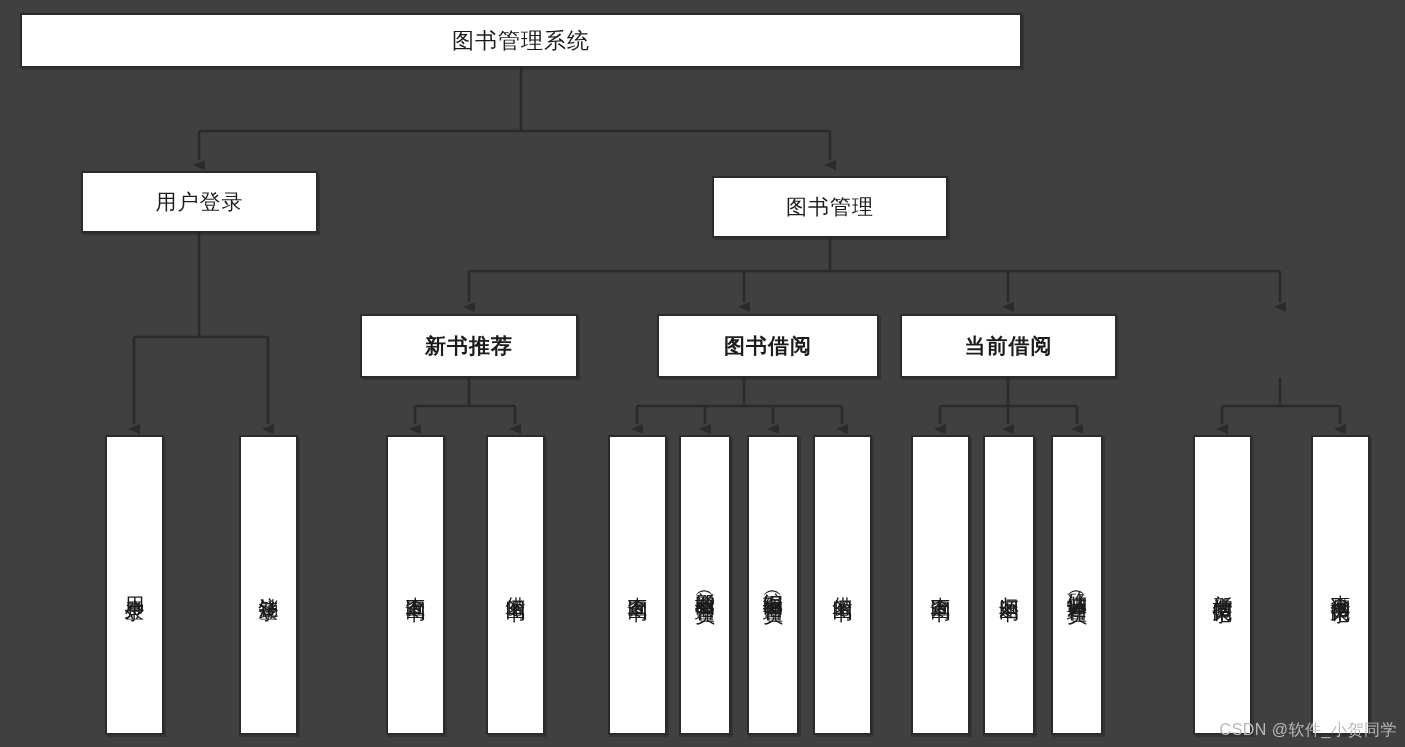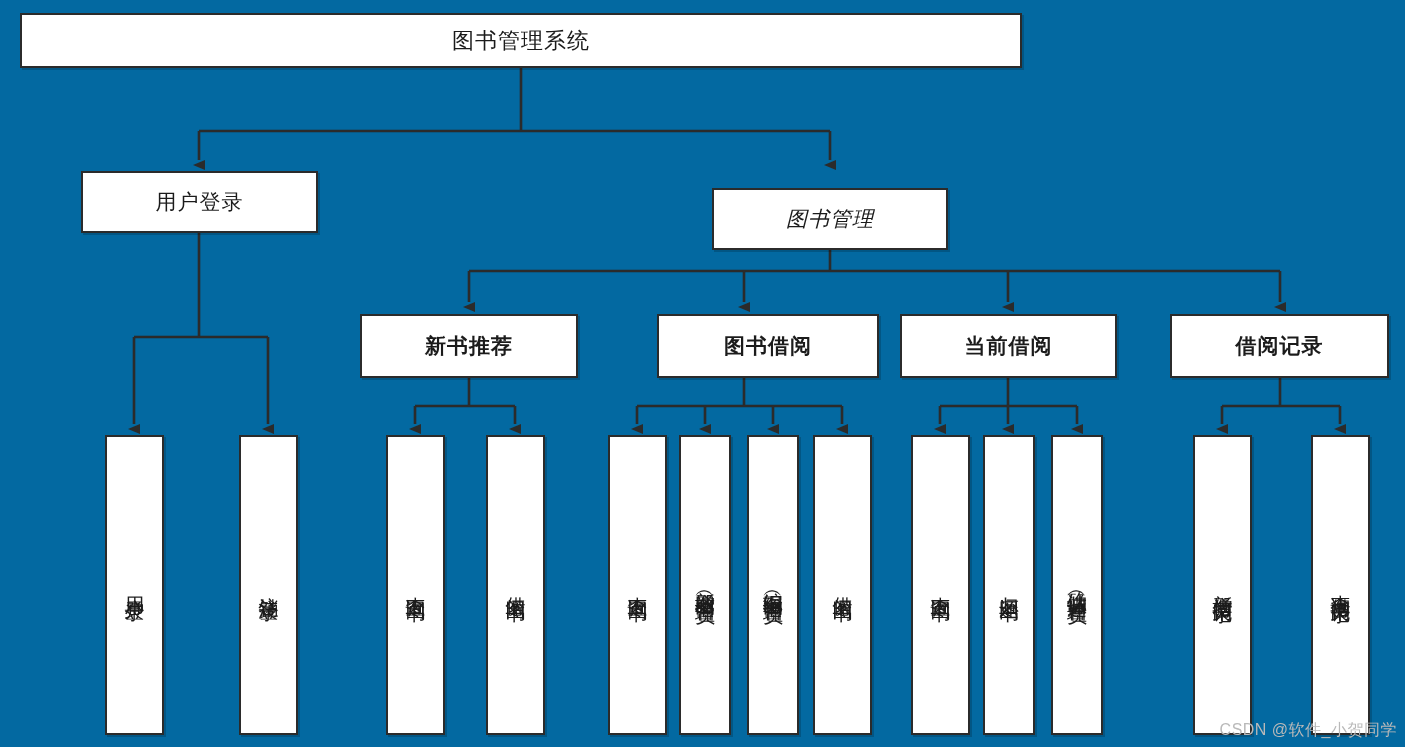--- a/index.html
+++ b/index.html
@@ -8,21 +8,21 @@
     padding: 0;
     background: #ffffff;
   }
   body {
     font-family: "Liberation Sans", "DejaVu Sans", sans-serif;
   }
   #diagram-canvas {
     position: relative;
     width: 1405px;
     height: 747px;
-    background: #0369a1;
+    background: #404040;
     overflow: hidden;
   }
   #diagram-svg {
     position: absolute;
     left: 0;
     top: 0;
     width: 1405px;
     height: 747px;
   }
   .node-box {
@@ -124,39 +124,36 @@
   </svg>
 
   <div class="node-box level-1" style="left:20px; top:13px; width:1002px; height:55px;">
     <span class="node-label">图书管理系统</span>
   </div>
 
   <div class="node-box level-2" style="left:81px; top:171px; width:237px; height:62px;">
     <span class="node-label">用户登录</span>
   </div>
 
-  <div class="node-box level-2" style="left:712px; top:188px; width:236px; height:62px;font-style:italic;">
+  <div class="node-box level-2" style="left:712px; top:176px; width:236px; height:62px;">
     <span class="node-label">图书管理</span>
   </div>
 
   <div class="node-box level-3" style="left:360px; top:314px; width:218px; height:64px;">
     <span class="node-label">新书推荐</span>
   </div>
 
   <div class="node-box level-3" style="left:633px; top:314px; width:222px; height:64px;margin-left:24px;">
     <span class="node-label">图书借阅</span>
   </div>
 
   <div class="node-box level-3" style="left:900px; top:314px; width:217px; height:64px;align-items:center;">
     <span class="node-label">当前借阅</span>
   </div>
 
-  <div class="node-box level-3" style="left:1170px; top:314px; width:219px; height:64px;">
-    <span class="node-label">借阅记录</span>
-  </div>
 
   <div class="node-box vertical" style="left:105px; top:435px; width:59px; height:300px;">
     <span class="node-label">用户登录</span>
   </div>
 
   <div class="node-box vertical" style="left:239px; top:435px; width:59px; height:300px;">
     <span class="node-label">注销登录</span>
   </div>
 
   <div class="node-box vertical" style="left:386px; top:435px; width:59px; height:300px;">

